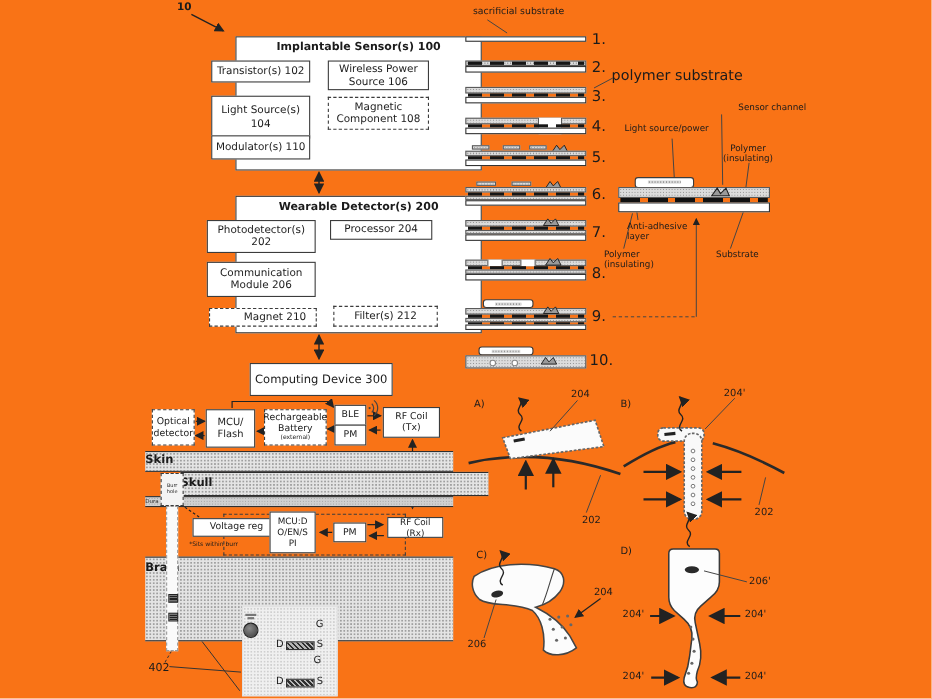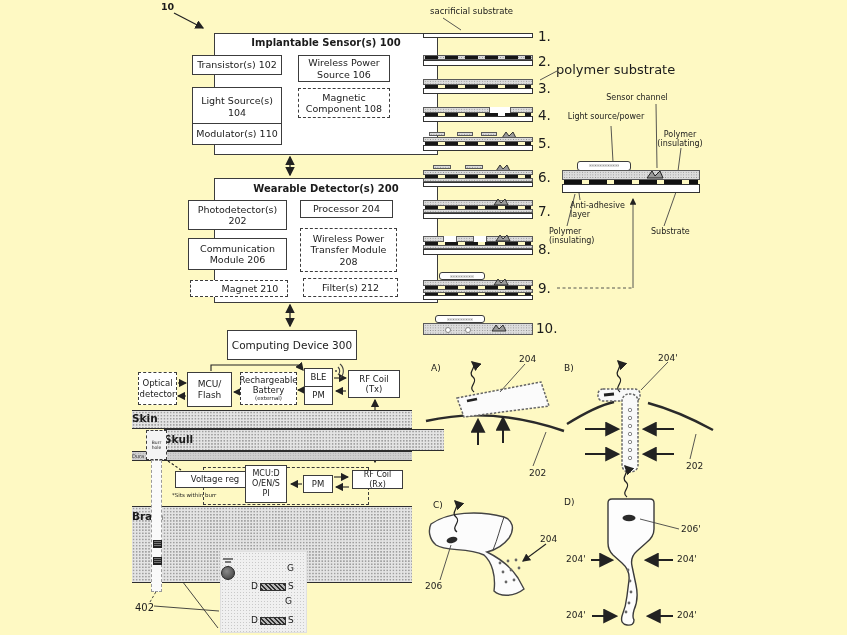--- a/index.html
+++ b/index.html
@@ -1,17 +1,17 @@
 <!DOCTYPE html>
 <html><head>
 <meta charset="utf-8">
 <style>
   html,body{margin:0;padding:0;background:#fff;}
   body{font-family:"DejaVu Sans","Liberation Sans",sans-serif;color:#1b1b1b;}
-  #fig{position:relative;width:847px;height:635px;background:#fef9c3;overflow:hidden;text-decoration:underline;}
+  #fig{position:relative;width:847px;height:635px;background:#f97316;overflow:hidden;text-decoration:underline;}
   .abs{position:absolute;}
   .box{position:absolute;box-sizing:border-box;border:1.4px solid #3c3c3c;background:#fff;
        display:flex;align-items:center;justify-content:center;text-align:center;
        font-size:9.5px;line-height:1.18;padding:1px 2px;}
   .dash{border-style:dashed;border-width:1.3px;}
   .frame{position:absolute;box-sizing:border-box;border:1.5px solid #3c3c3c;background:#fff;margin-left:36px;}
   .group-title{position:absolute;text-align:center;font-size:10px;font-weight:bold;}
   .lbl{position:absolute;font-size:9px;line-height:1.15;white-space:nowrap;}
   .wrap{white-space:normal;}
   .cen{text-align:center;}
@@ -200,21 +200,20 @@
   <div class="box" style="left:192px;top:87px;width:90px;height:39px;">Light Source(s) 104</div>
   <div class="box dash" style="left:298px;top:88px;width:92px;height:30px;">Magnetic Component 108</div>
   <div class="box" style="left:192px;top:123px;width:90px;height:22px;">Modulator(s) 110</div>
 
   <div class="frame" style="left:178px;top:178px;width:224px;height:125px;">
     <div class="group-title" style="left:0;top:4px;width:100%;">Wearable Detector(s) 200</div>
   </div>
   <div class="box" style="left:188px;top:200px;width:99px;height:30px;">Photodetector(s) 202</div>
   <div class="box" style="left:300px;top:200px;width:93px;height:18px;">Processor 204</div>
   <div class="box" style="left:188px;top:238px;width:99px;height:32px;">Communication Module 206</div>
-  <div class="box dash" style="left:300px;top:228px;width:97px;height:44px;">Wireless Power Transfer Module 208</div>
   <div class="box dash" style="left:190px;top:280px;width:98px;height:17px;padding-left:24px;">Magnet 210</div>
   <div class="box dash" style="left:303px;top:278px;width:95px;height:19px;">Filter(s) 212</div>
 
   <div class="box" style="left:227px;top:330px;width:130px;height:30px;font-size:10.5px;text-align:right;">Computing Device 300</div>
 
   <div class="box dash" style="left:138px;top:372px;width:39px;height:33px;font-size:8.5px;">Optical detector</div>
   <div class="box" style="left:187px;top:372px;width:45px;height:35px;font-size:9px;">MCU/ Flash</div>
   <div class="box dash" style="left:240px;top:372px;width:57px;height:33px;font-size:8.5px;flex-direction:column;">
     <span>Rechargeable Battery</span>
     <span class="tiny">(external)</span>
@@ -381,21 +380,21 @@
         <div class="capfill stip"></div>
       </div>
     <div class="fs stip" style="left:0;top:9px;width:138px;height:10px;"></div>
     <svg class="abs" style="left:84px;top:9px;" width="18" height="9">
         <path d="M1,8 L6,1 L9,6 L14,1 L17,8 Z" fill="#9a9a9a" stroke="#222" stroke-width="1"></path>
       </svg>
     <div class="fd2" style="left:2px;top:19px;width:134px;height:4px;"></div>
     <div class="fw" style="left:0;top:23px;width:138px;height:9px;"></div>
   </div>
   <div class="lbl cen" style="left:563px;top:112px;width:86px;font-size:8px;">Light source/power</div>
-  <div class="lbl cen" style="left:604px;top:93px;width:66px;font-size:8px;">Sensor channel</div>
+  <div class="lbl cen" style="left:669px;top:93px;width:66px;font-size:8px;">Sensor channel</div>
   <div class="lbl cen wrap" style="left:654px;top:130px;width:52px;font-size:8px;">Polymer (insulating)</div>
   <div class="lbl wrap" style="left:570px;top:201px;width:58px;font-size:8px;">Anti-adhesive layer</div>
   <div class="lbl wrap" style="left:549px;top:227px;width:52px;font-size:8px;">Polymer (insulating)</div>
   <div class="lbl" style="left:651px;top:227px;font-size:8px;">Substrate</div>
 
   <div class="lbl" style="left:431px;top:363px;">A)</div>
   <div class="lbl" style="left:519px;top:354px;">204</div>
   <div class="lbl" style="left:529px;top:468px;">202</div>
 
   <div class="lbl" style="left:564px;top:363px;">B)</div>

